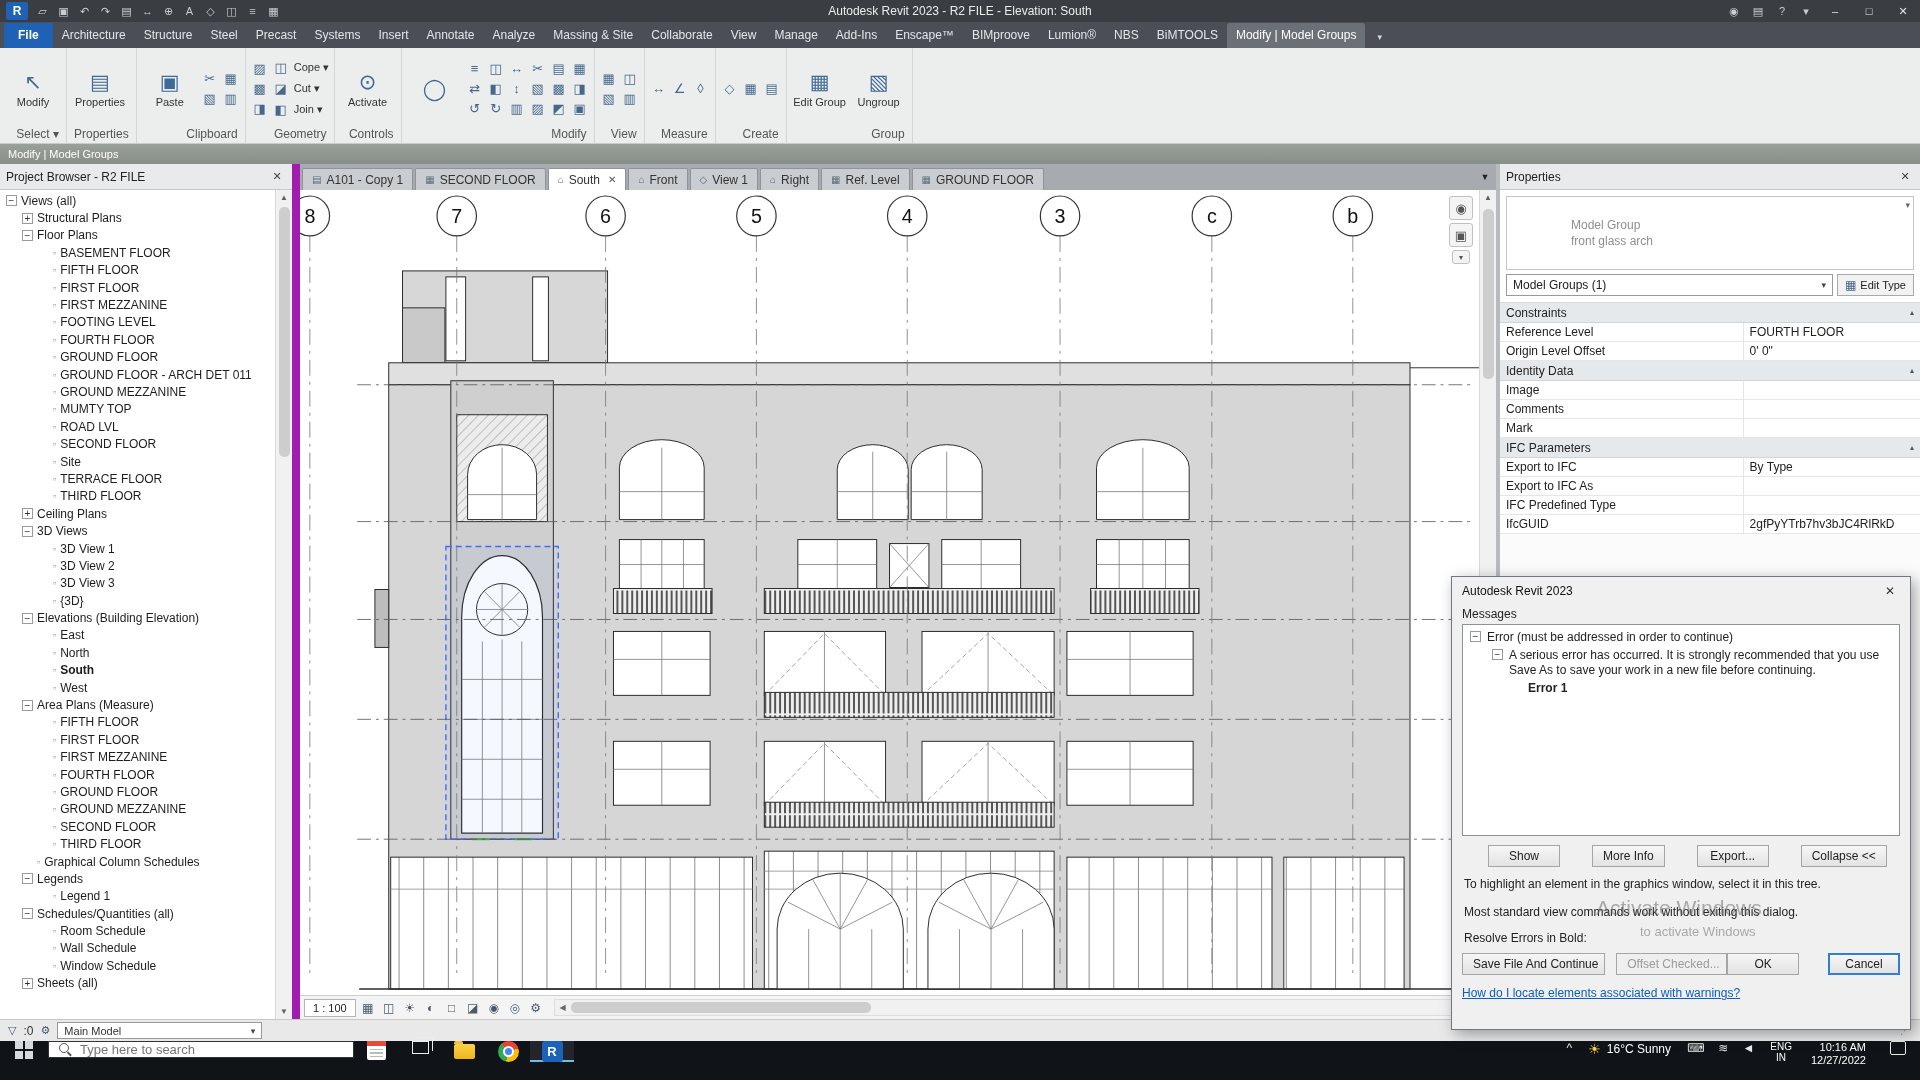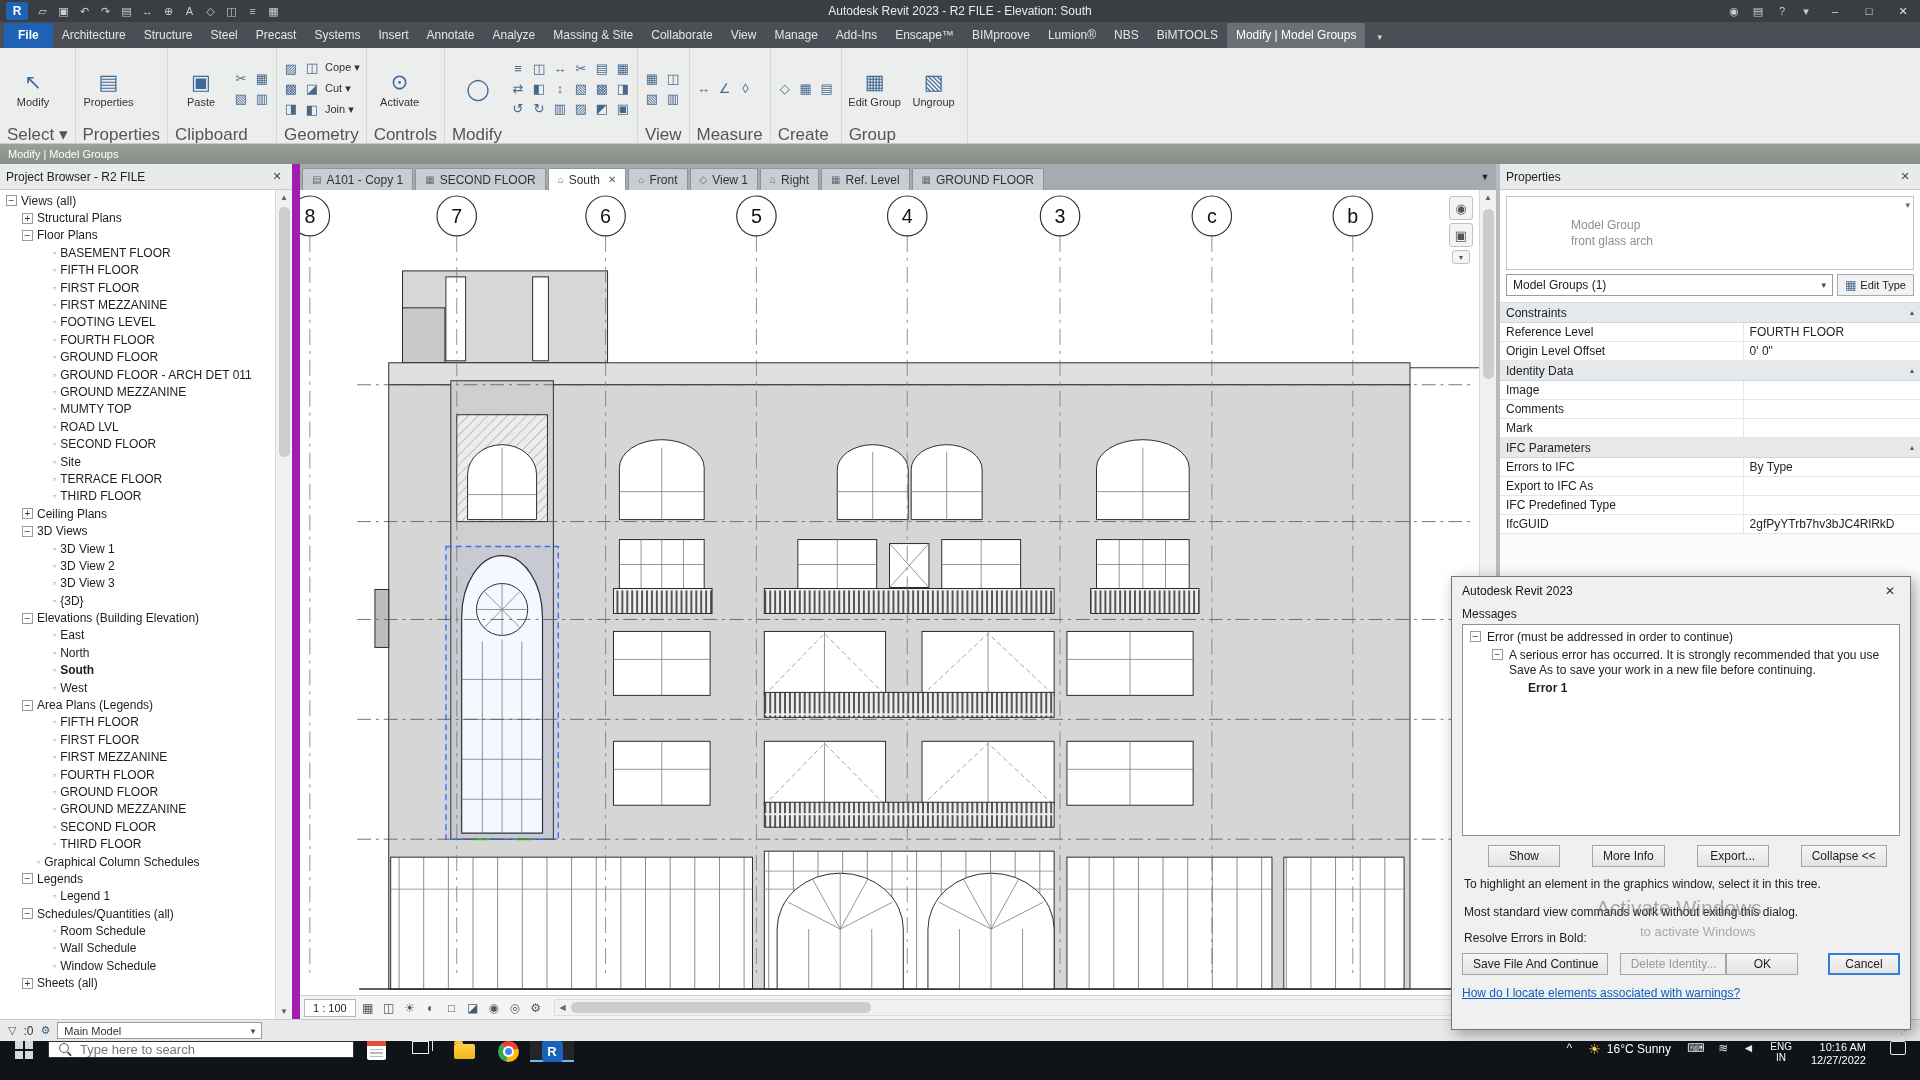--- a/index.html
+++ b/index.html
@@ -20,21 +20,21 @@
 
 .rtabs{height:26px;flex:0 0 26px;background:#4b4f55;display:flex;align-items:flex-end;padding-left:4px}
 .rtab{padding:5px 9px 6px;font-size:12px;color:#e3e5e8;white-space:nowrap}
 .rtab.file{background:#1f62b5;color:#fff;font-weight:bold;padding:5px 14px 6px}
 .rtab.active{background:#6b7077;color:#fff;border-radius:3px 3px 0 0}
 .rtab-toggle{margin-left:6px;color:#d8d8d8;font-size:9px;padding:5px 6px 6px}
 
 
 .ribbon{height:96px;flex:0 0 96px;background:#eceded;border-bottom:1px solid #c9cacc;display:flex;overflow:hidden}
 .rbp{display:flex;flex-direction:column;border-right:1px solid #d5d6d8;padding:2px 3px 0}
-.rbp-l{height:16px;text-align:left;font-size:17px;color:#555;line-height:15px;white-space:nowrap;padding:0 4px}
+.rbp-l{height:16px;text-align:right;font-size:12px;color:#555;line-height:15px;white-space:nowrap;padding:0 4px}
 .rbp-c{flex:1;display:flex;align-items:stretch;gap:3px;padding:1px 2px}
 .rbb{width:56px;display:flex;flex-direction:column;align-items:center;justify-content:center;gap:2px;border-radius:3px}
 .rbb-i{font-size:21px;color:#3d6a96;line-height:24px}
 .rbb-l{font-size:11px;color:#333;text-align:center;line-height:12px}
 .rbg{display:flex;flex-direction:column;justify-content:center;gap:2px}
 .rbr{display:flex;gap:3px}
 .rmi{width:18px;height:18px;font-size:13px;line-height:18px;text-align:center;color:#46688c}
 .rblrow{display:flex;align-items:center;gap:4px;height:19px}
 .rbl-t{font-size:11px;color:#333;white-space:nowrap}
 
@@ -538,21 +538,21 @@
             <span class="tico">▫</span>
             <span class="tlbl">South</span>
           </div>
           <div class="trow" style="padding-left: 36px;">
             <span class="texp none"></span>
             <span class="tico">▫</span>
             <span class="tlbl">West</span>
           </div>
           <div class="trow" style="padding-left: 20px;">
             <span class="texp">−</span>
-            <span class="tlbl">Area Plans (Legends)</span>
+            <span class="tlbl">Area Plans (Measure)</span>
           </div>
           <div class="trow" style="padding-left: 36px;">
             <span class="texp none"></span>
             <span class="tico">▫</span>
             <span class="tlbl">FIFTH FLOOR</span>
           </div>
           <div class="trow" style="padding-left: 36px;">
             <span class="texp none"></span>
             <span class="tico">▫</span>
             <span class="tlbl">FIRST FLOOR</span>
@@ -971,21 +971,21 @@
             </div>
             <div class="prow">
               <div class="pname">Mark</div>
               <div class="pval"></div>
             </div>
             <div class="psec">
               <span>IFC Parameters</span>
               <span class="psec-a">▴</span>
             </div>
             <div class="prow">
-              <div class="pname">Errors to IFC</div>
+              <div class="pname">Export to IFC</div>
               <div class="pval">By Type</div>
             </div>
             <div class="prow">
               <div class="pname">Export to IFC As</div>
               <div class="pval"></div>
             </div>
             <div class="prow">
               <div class="pname">IFC Predefined Type</div>
               <div class="pval"></div>
             </div>
@@ -1089,21 +1089,21 @@
           <div class="dbtn">More Info</div>
           <div class="dbtn">Export...</div>
           <div class="dbtn">Collapse &lt;&lt;</div>
         </div>
       <div class="dhint1">To highlight an element in the graphics window, select it in this tree.</div>
       <div class="dhint2">Most standard view commands work without exiting this dialog.</div>
       <div class="dresolve">Resolve Errors in Bold:</div>
       <div class="dbot">
           <div class="dbtn">Save File And Continue</div>
           <div class="gap"></div>
-          <div class="dbtn disabled">Delete Identity...</div>
+          <div class="dbtn disabled">Offset Checked...</div>
           <div class="dspacer"></div>
           <div class="dbtn">OK</div>
           <div class="gap2"></div>
           <div class="dbtn cancel">Cancel</div>
         </div>
       <span class="dlink">How do I locate elements associated with warnings?</span>
     </div>
   </div>
 
   <div class="watermark">

